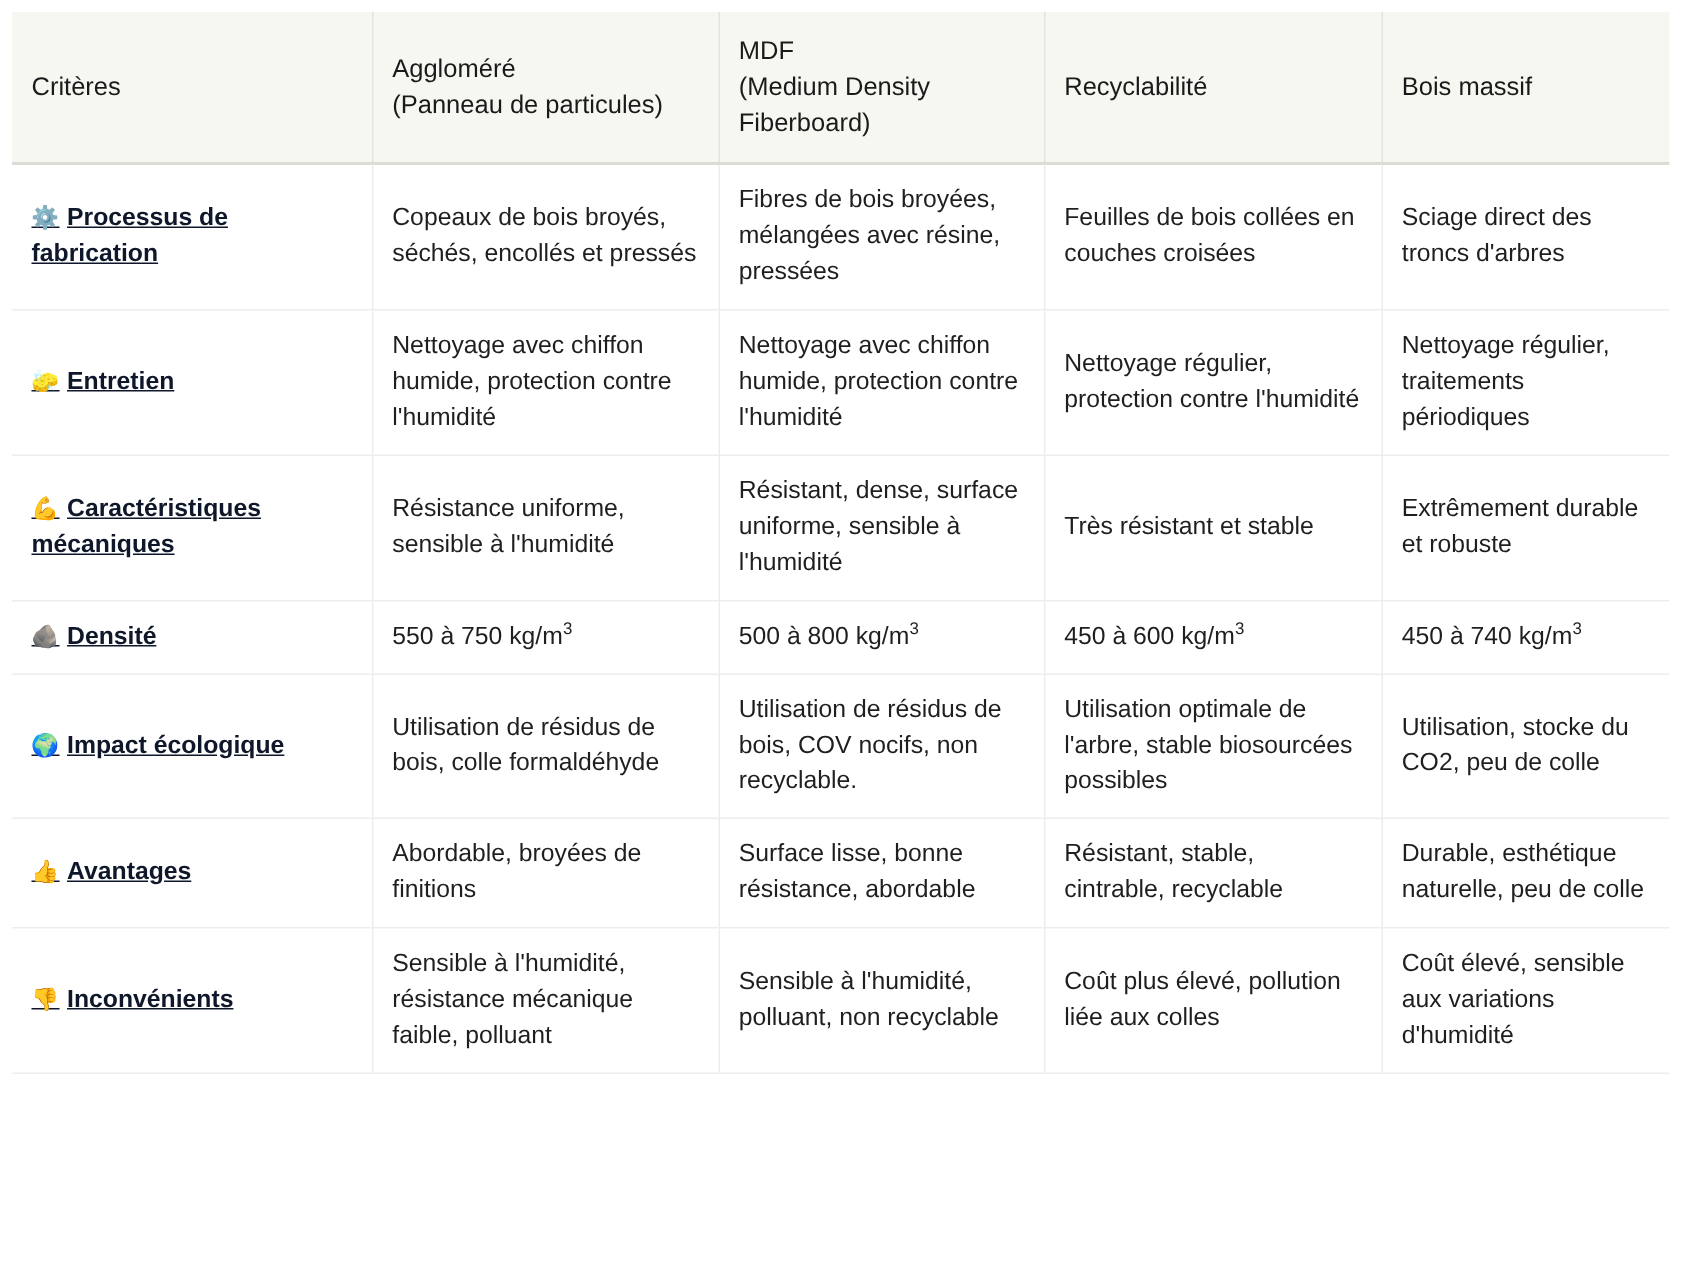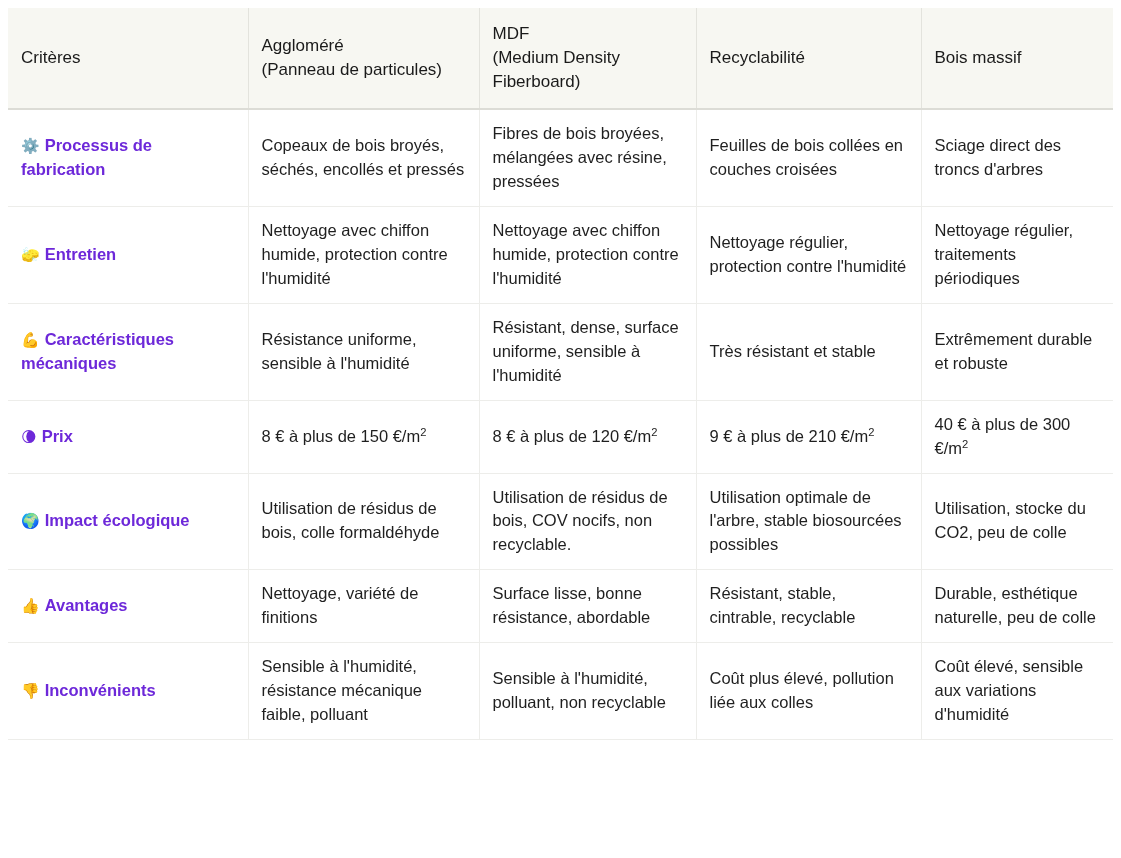--- a/index.html
+++ b/index.html
@@ -60,23 +60,24 @@
     border-bottom: 1px solid #ededea;
     border-right: 1px solid #ededea;
     box-sizing: border-box;
     word-wrap: break-word;
   }
   tbody td.last { border-right: none; }
   tbody tr:last-child td { border-bottom: 1px solid #ededea; }
 
   td.crit {
     font-weight: bold;
-    color: #6d28d9;
+    color: #0f172a;
     font-size: 16.5px;
     line-height: 1.45;
+    text-decoration: underline;
   }
   .ico {
     font-family: "DejaVu Sans", sans-serif;
     font-size: 15px;
     margin-right: 5px;
     line-height: 1;
   }
   sup {
     font-size: 0.68em;
     vertical-align: super;
@@ -122,36 +123,36 @@
           <td class="last">Nettoyage régulier, traitements périodiques</td>
         </tr>
         <tr>
           <td class="crit"><span class="ico">💪</span><span>Caractéristiques mécaniques</span></td>
           <td>Résistance uniforme, sensible à l'humidité</td>
           <td>Résistant, dense, surface uniforme, sensible à l'humidité</td>
           <td>Très résistant et stable</td>
           <td class="last">Extrêmement durable et robuste</td>
         </tr>
         <tr>
-          <td class="crit"><span class="ico">🌘</span><span>Prix</span></td>
-          <td>8 € à plus de 150 €/m<sup>2</sup></td>
-          <td>8 € à plus de 120 €/m<sup>2</sup></td>
-          <td>9 € à plus de 210 €/m<sup>2</sup></td>
-          <td class="last">40 € à plus de 300 €/m<sup>2</sup></td>
+          <td class="crit"><span class="ico">🪨</span><span>Densité</span></td>
+          <td>550 à 750 kg/m<sup>3</sup></td>
+          <td>500 à 800 kg/m<sup>3</sup></td>
+          <td>450 à 600 kg/m<sup>3</sup></td>
+          <td class="last">450 à 740 kg/m<sup>3</sup></td>
         </tr>
         <tr>
           <td class="crit"><span class="ico">🌍</span><span>Impact écologique</span></td>
           <td>Utilisation de résidus de bois, colle formaldéhyde</td>
           <td>Utilisation de résidus de bois, COV nocifs, non recyclable.</td>
           <td>Utilisation optimale de l'arbre, stable biosourcées possibles</td>
           <td class="last">Utilisation, stocke du CO2, peu de colle</td>
         </tr>
         <tr>
           <td class="crit"><span class="ico">👍</span><span>Avantages</span></td>
-          <td>Nettoyage, variété de finitions</td>
+          <td>Abordable, broyées de finitions</td>
           <td>Surface lisse, bonne résistance, abordable</td>
           <td>Résistant, stable, cintrable, recyclable</td>
           <td class="last">Durable, esthétique naturelle, peu de colle</td>
         </tr>
         <tr>
           <td class="crit"><span class="ico">👎</span><span>Inconvénients</span></td>
           <td>Sensible à l'humidité, résistance mécanique faible, polluant</td>
           <td>Sensible à l'humidité, polluant, non recyclable</td>
           <td>Coût plus élevé, pollution liée aux colles</td>
           <td class="last">Coût élevé, sensible aux variations d'humidité</td>

